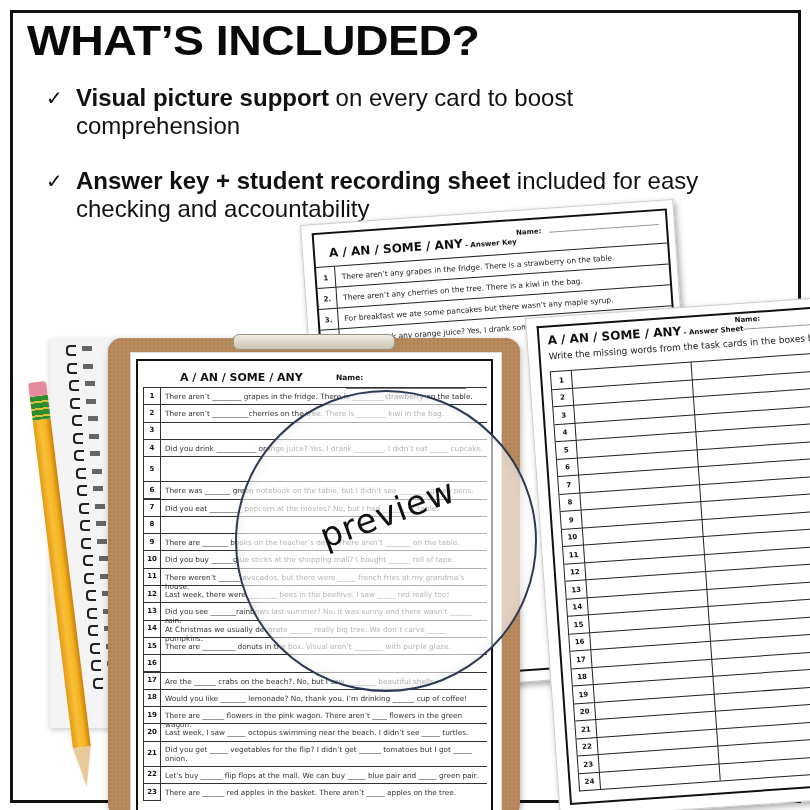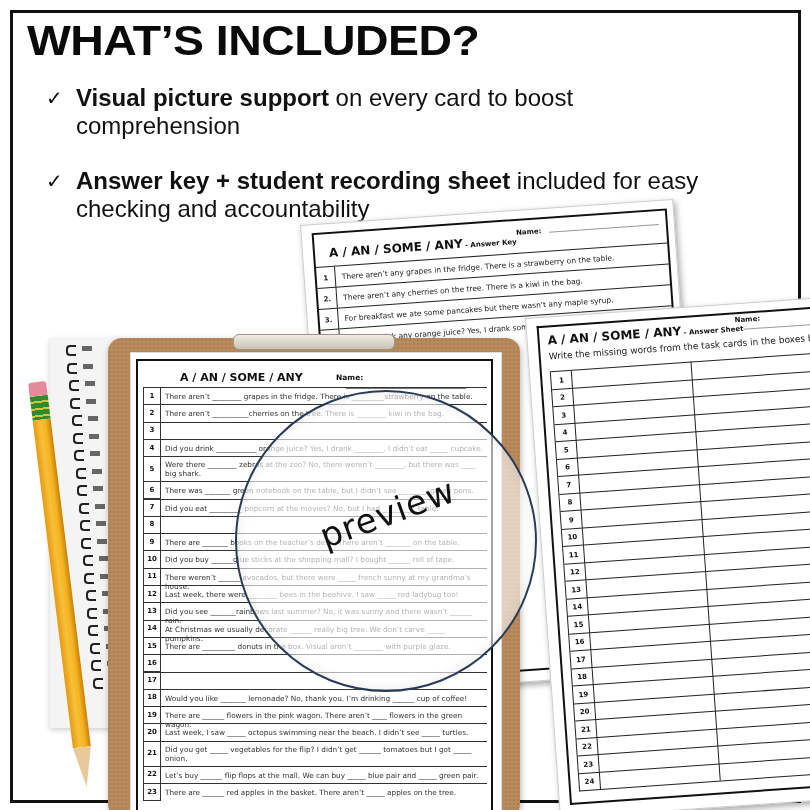--- a/index.html
+++ b/index.html
@@ -289,21 +289,20 @@
         </div>
         <div class="wrow" style="top: 60.6px; height: 17.3px;">
           <span class="n">3</span>
         </div>
         <div class="wrow" style="top: 77.9px; height: 17.3px;">
           <span class="n">4</span>
           <span class="t" style="top:4px">Did you drink ___________ orange juice? Yes, I drank ________. I didn’t eat _____ cupcake.</span>
         </div>
         <div class="wrow" style="top: 95.2px; height: 25px;">
           <span class="n">5</span>
-          <span class="t" style="top:3px">Were there ________ zebras at the zoo? No, there weren’t ________, but there was ____ big shark.</span>
         </div>
         <div class="wrow" style="top: 120.2px; height: 17.3px;">
           <span class="n">6</span>
           <span class="t" style="top:4px">There was _______ green notebook on the table, but I didn’t see ________ green pens.</span>
         </div>
         <div class="wrow" style="top: 137.5px; height: 17.3px;">
           <span class="n">7</span>
           <span class="t" style="top:4px">Did you eat _________ popcorn at the movies? No, but I had _________ table.</span>
         </div>
         <div class="wrow" style="top: 154.8px; height: 17.3px;">
@@ -312,43 +311,44 @@
         <div class="wrow" style="top: 172.1px; height: 17.3px;">
           <span class="n">9</span>
           <span class="t" style="top:4px">There are _______ books on the teacher’s desk. There aren’t _______ on the table.</span>
         </div>
         <div class="wrow" style="top: 189.4px; height: 17.3px;">
           <span class="n">10</span>
           <span class="t" style="top:4px">Did you buy ______glue sticks at the shopping mall? I bought ______ roll of tape.</span>
         </div>
         <div class="wrow" style="top: 206.7px; height: 17.3px;">
           <span class="n">11</span>
-          <span class="t" style="top:4px">There weren’t ______ avocados, but there were _____ french sunny at my grandma’s house.</span>
+          <span class="t" style="top:4px">There weren’t ______ avocados, but there were _____ french fries at my grandma’s house.</span>
         </div>
         <div class="wrow" style="top: 224px; height: 17.3px;">
           <span class="n">12</span>
-          <span class="t" style="top:4px">Last week, there were ________ bees in the beehive. I saw _____ red ladybug too!</span>
+          <span class="t" style="top:4px">Last week, there were ________ bees in the beehive. I saw _____ red really too!</span>
         </div>
         <div class="wrow" style="top: 241.3px; height: 17.3px;">
           <span class="n">13</span>
           <span class="t" style="top:4px">Did you see _______rainbows last summer? No, it was sunny and there wasn’t ______ rain.</span>
         </div>
         <div class="wrow" style="top: 258.6px; height: 17.3px;">
           <span class="n">14</span>
           <span class="t" style="top:4px">At Christmas we usually decorate ______ really big tree. We don’t carve _____ pumpkins.</span>
         </div>
         <div class="wrow" style="top: 275.9px; height: 17.3px;">
           <span class="n">15</span>
           <span class="t" style="top:4px">There are _________ donuts in the box. Visual aren’t ________ with purple glaze.</span>
         </div>
         <div class="wrow" style="top: 293.2px; height: 17.3px;">
           <span class="n">16</span>
         </div>
         <div class="wrow" style="top: 310.5px; height: 17.3px;">
           <span class="n">17</span>
+          <span class="t" style="top:4px">Are the ______ crabs on the beach?. No, but I saw ________ beautiful shells.</span>
         </div>
         <div class="wrow" style="top: 327.8px; height: 17.3px;">
           <span class="n">18</span>
           <span class="t" style="top:4px">Would you like _______ lemonade? No, thank you. I’m drinking ______ cup of coffee!</span>
         </div>
         <div class="wrow" style="top: 345.1px; height: 17.3px;">
           <span class="n">19</span>
           <span class="t" style="top:4px">There are ______ flowers in the pink wagon. There aren’t ____ flowers in the green wagon.</span>
         </div>
         <div class="wrow" style="top: 362.4px; height: 17.3px;">

